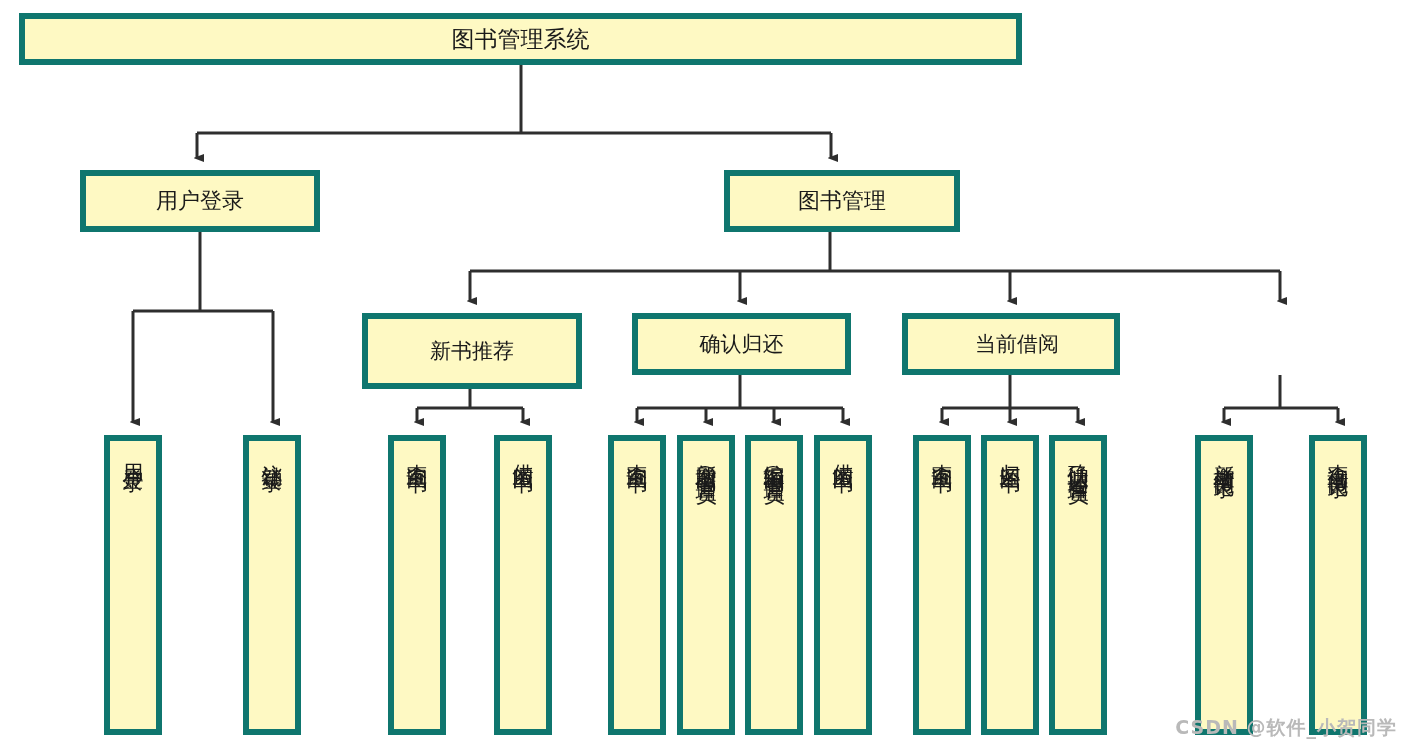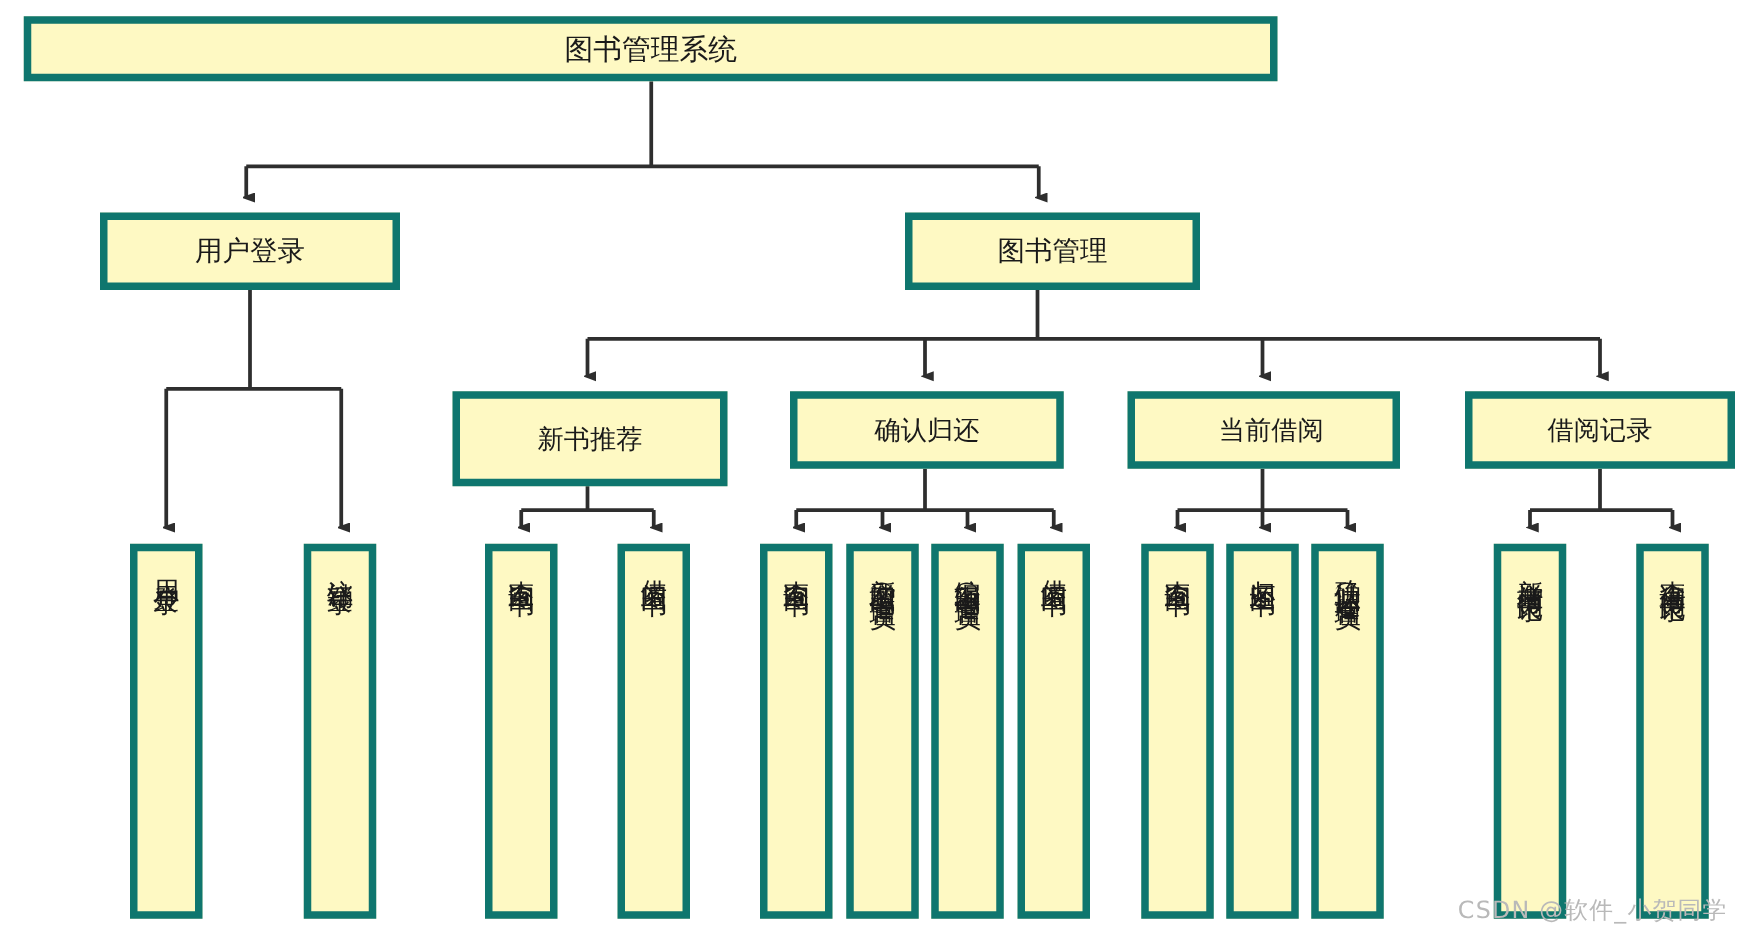--- a/index.html
+++ b/index.html
@@ -57,26 +57,27 @@
   svg.links {
     position: absolute;
     left: 0;
     top: 0;
     width: 1405px;
     height: 747px;
     pointer-events: none;
   }
   .watermark {
     position: absolute;
-    right: 23px;
+    right: 8px;
     bottom: 6px;
     font-size: 19px;
     color: #b9b9b9;
     letter-spacing: 1px;
     white-space: nowrap;
+    font-weight: bold;
   }
 </style>
 </head>
 <body>
 
 <div id="canvas">
 
   <svg class="links" viewBox="0 0 1405 747">
     <defs>
       <marker id="arrow" markerWidth="10" markerHeight="10" refX="4" refY="7" orient="auto" markerUnits="userSpaceOnUse">
@@ -147,23 +148,20 @@
   </div>
 
   <div class="node level3" style="left:632px; top:313px; width:219px; height:62px;">
     <span class="node-label">确认归还</span>
   </div>
 
   <div class="node level3" style="left:902px; top:313px; width:218px; height:62px;padding-left:12px;">
     <span class="node-label">当前借阅</span>
   </div>
 
-  <div class="node level3" style="left:1172px; top:313px; width:216px; height:62px;">
-    <span class="node-label">借阅记录</span>
-  </div>
 
   <div class="node leaf" style="left:104px; top:435px; width:58px; height:300px;">
     <span class="node-label">用户登录</span>
   </div>
 
   <div class="node leaf" style="left:243px; top:435px; width:58px; height:300px;">
     <span class="node-label">注销登录</span>
   </div>
 
   <div class="node leaf" style="left:388px; top:435px; width:58px; height:300px;">

